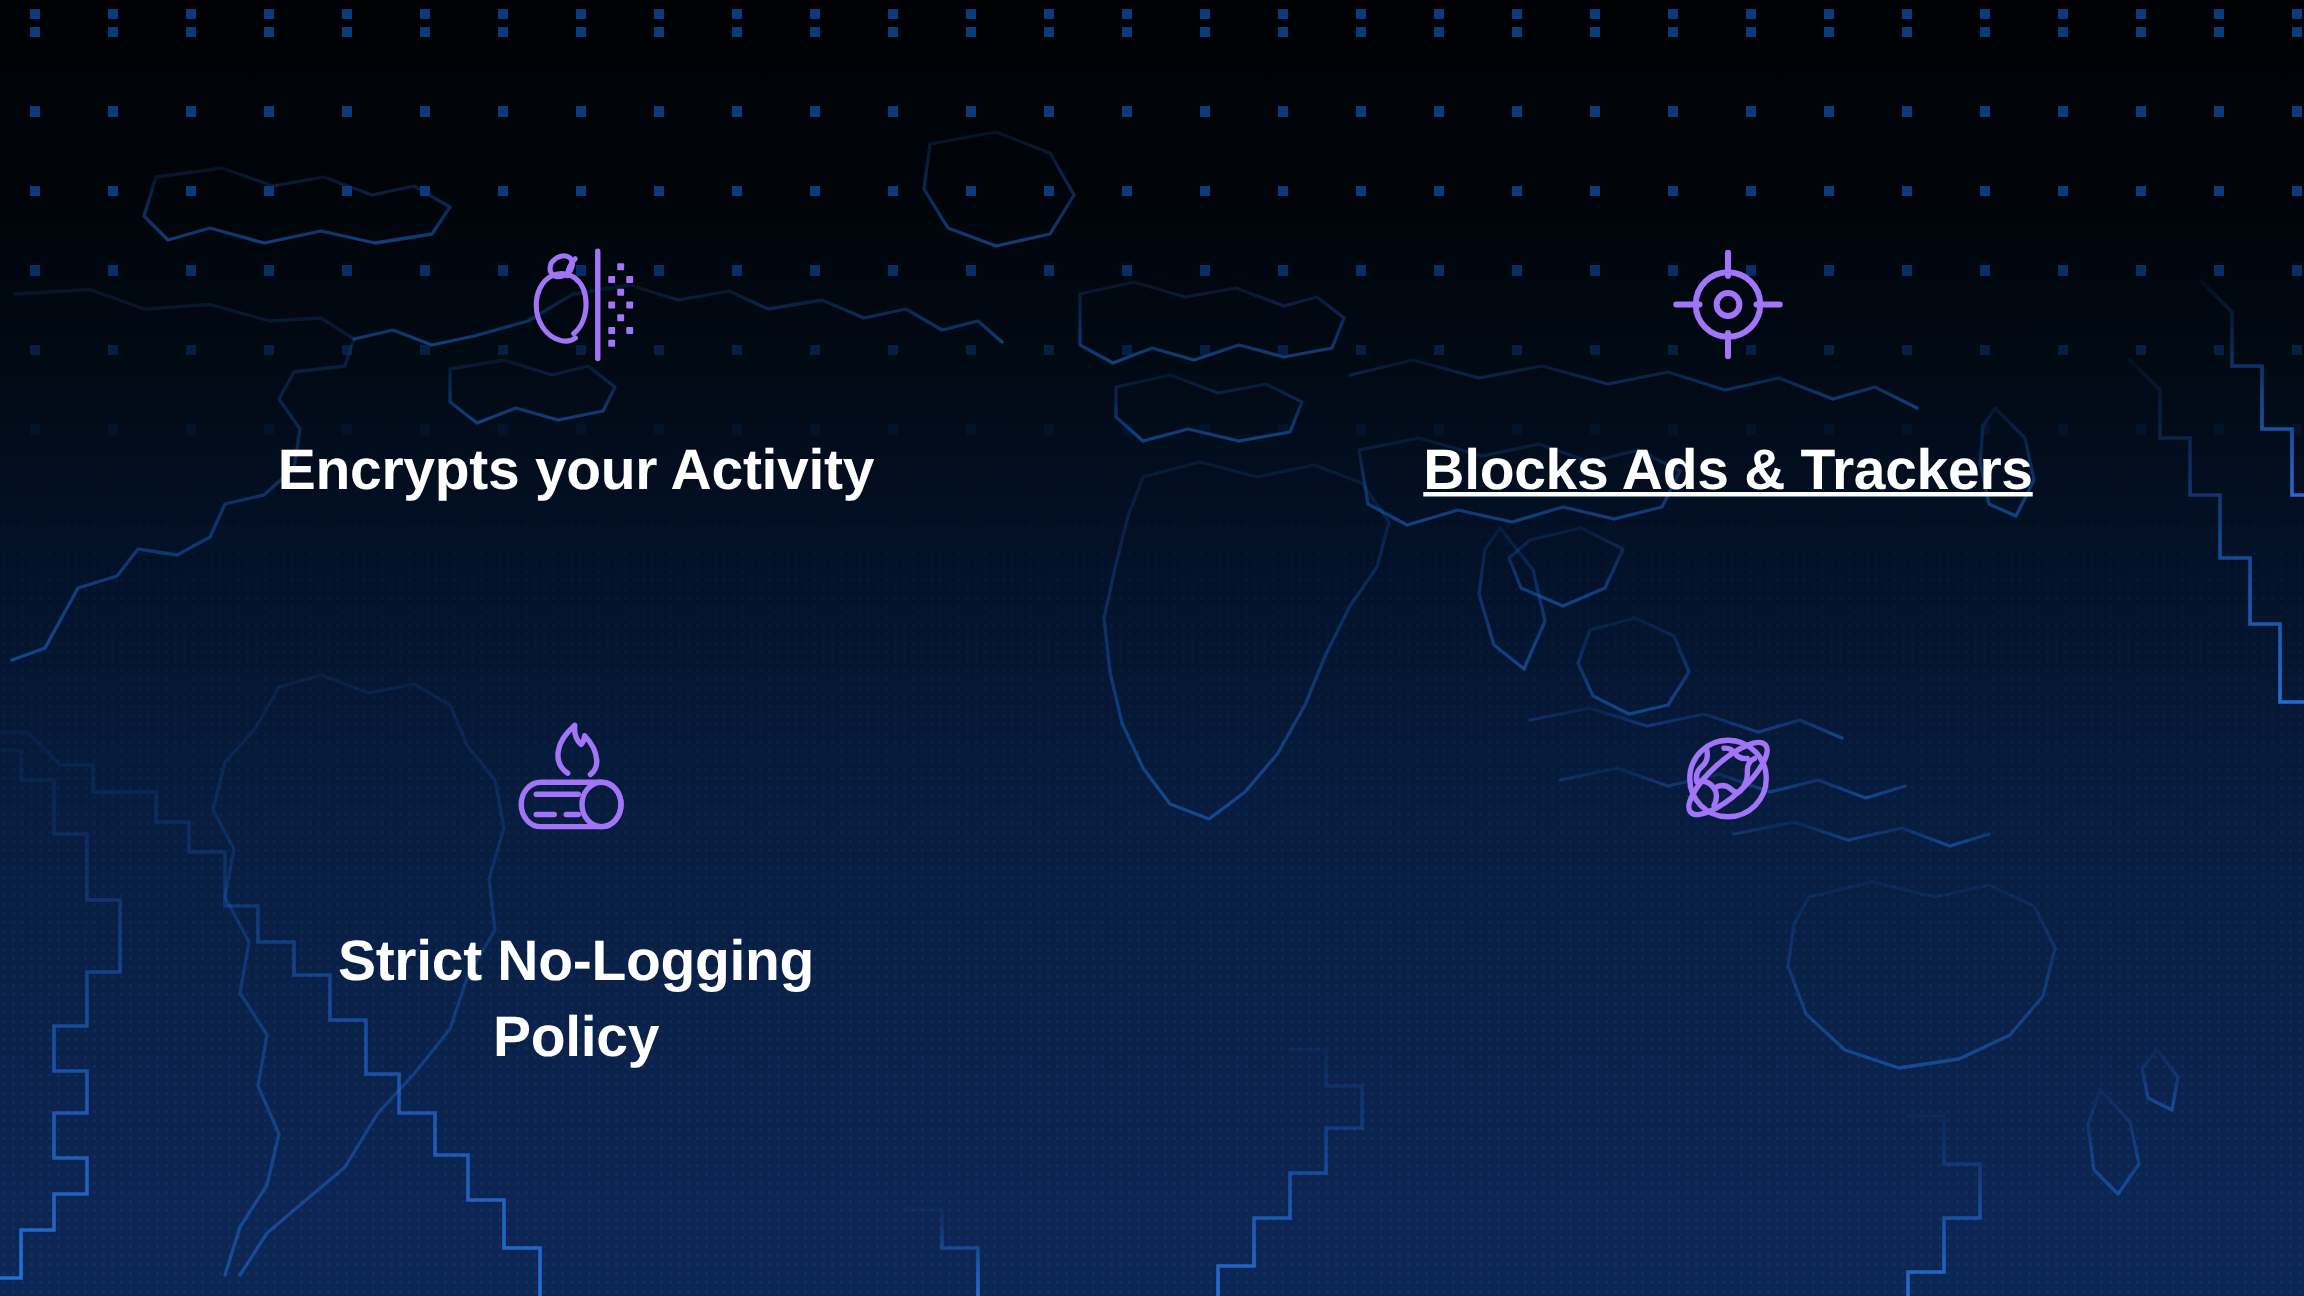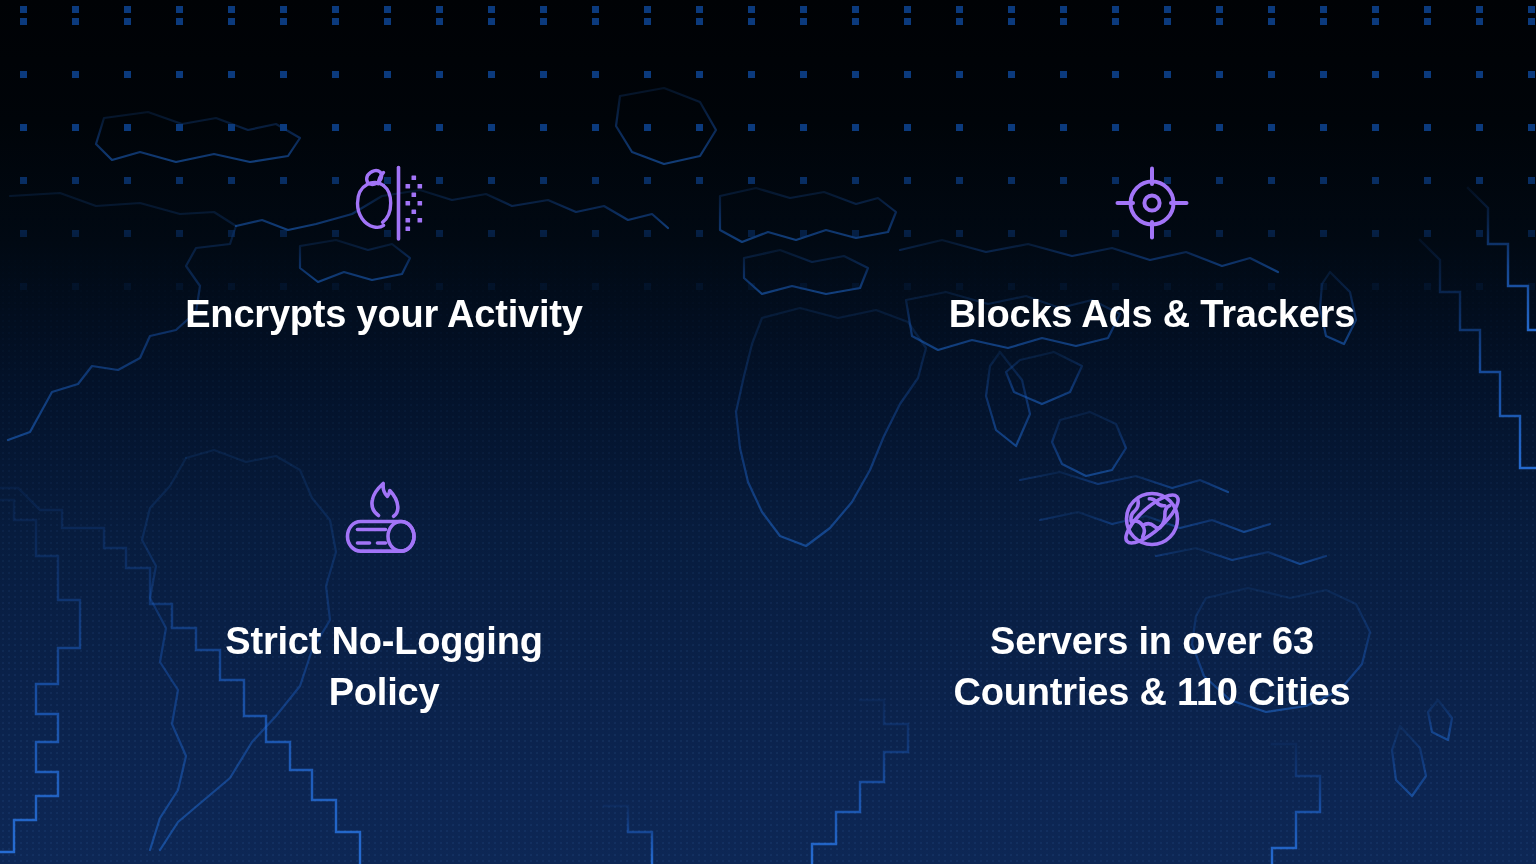--- a/index.html
+++ b/index.html
@@ -122,21 +122,21 @@
 
   
   .feature.r1 { justify-content: flex-start; padding-top: 162px; }
   .feature.r1 .feature-title { margin-top: 45px; }
 
   
   .feature.r2 { justify-content: flex-start; padding-top: 66px; }
   .feature.r2 .feature-title { margin-top: 56px; }
 
   .col-left  .feature-title { max-width: 420px; }
-  .col-right .feature-title { max-width: 470px; }
+  .col-right .feature-title { max-width: 470px; text-decoration: underline; }
 </style>
 </head>
 <body>
 
 <div class="stage">
 
   <div class="worldmap">
     <svg viewBox="0 0 1536 864" preserveAspectRatio="none" aria-hidden="true">
       <defs>
         <linearGradient id="mapFade" x1="0" y1="0" x2="0" y2="1">
@@ -301,18 +301,16 @@
 
           <path d="M23.5 17.5c1.6 5.4 0.6 9.6-3 12.6-3.1 2.6-4.2 6-3.2 10.2"></path>
           <path d="M17.3 40.3c4.8-1.2 8.6 0.2 11.4 4.2 2.2 3.2 2.2 7 0 11.4"></path>
           <path d="M28.7 44.5c4.2-2.6 8-2.4 11.4 0.6 2.6 2.3 4.6 2.7 6 1.2"></path>
           <path d="M46.1 46.3c3.4-3.4 5-7.6 4.8-12.6-0.2-4.6 1.4-7.6 4.8-9"></path>
           <path d="M50.9 24.7c-3.6 0.4-6.4-0.8-8.4-3.6-1.8-2.5-4.2-3.6-7.2-3.3"></path>
 
           <ellipse cx="38" cy="38" rx="33.5" ry="11.5" transform="rotate(-42 38 38)"></ellipse>
         </svg>
       </div>
-      <div class="feature-title">Servers in over 63
-Countries &amp; 110 Cities</div>
     </div>
 
   </div>
 </div>
 
 </body></html>

